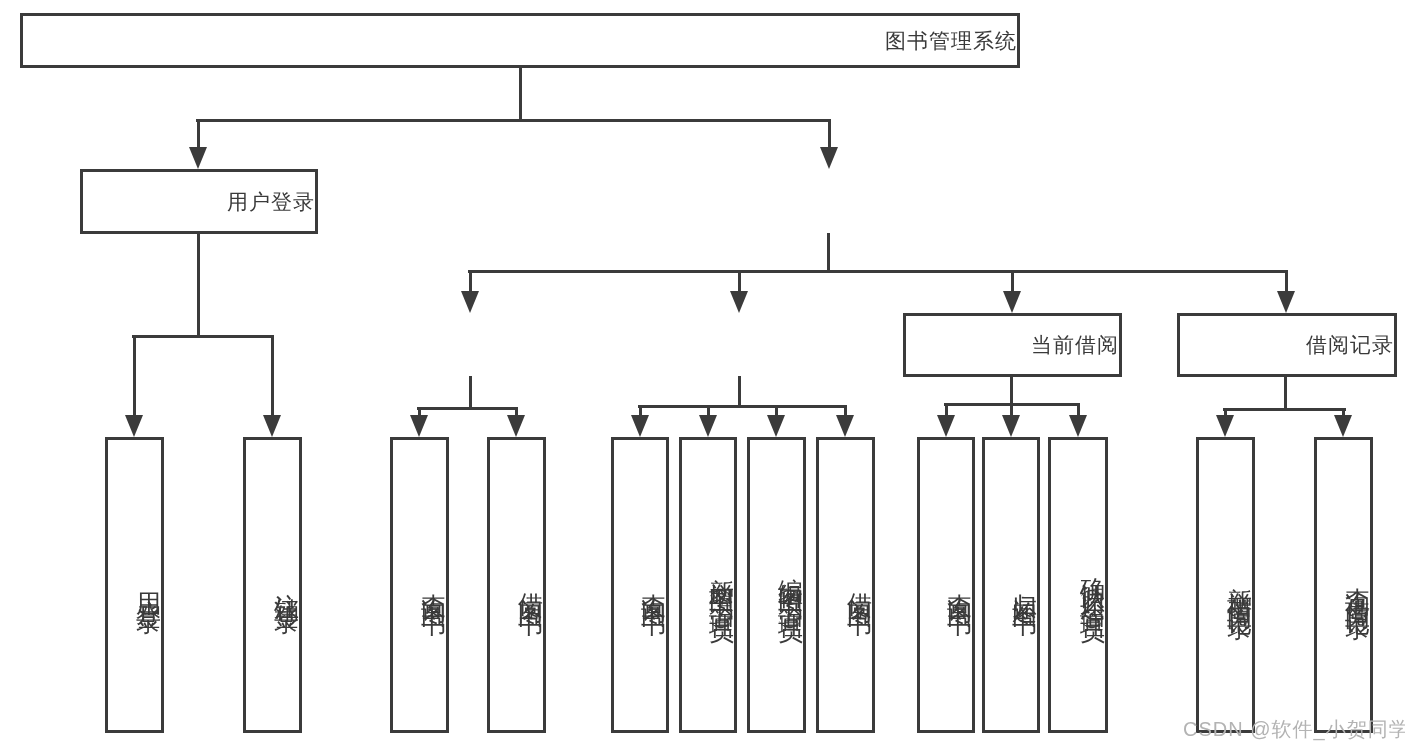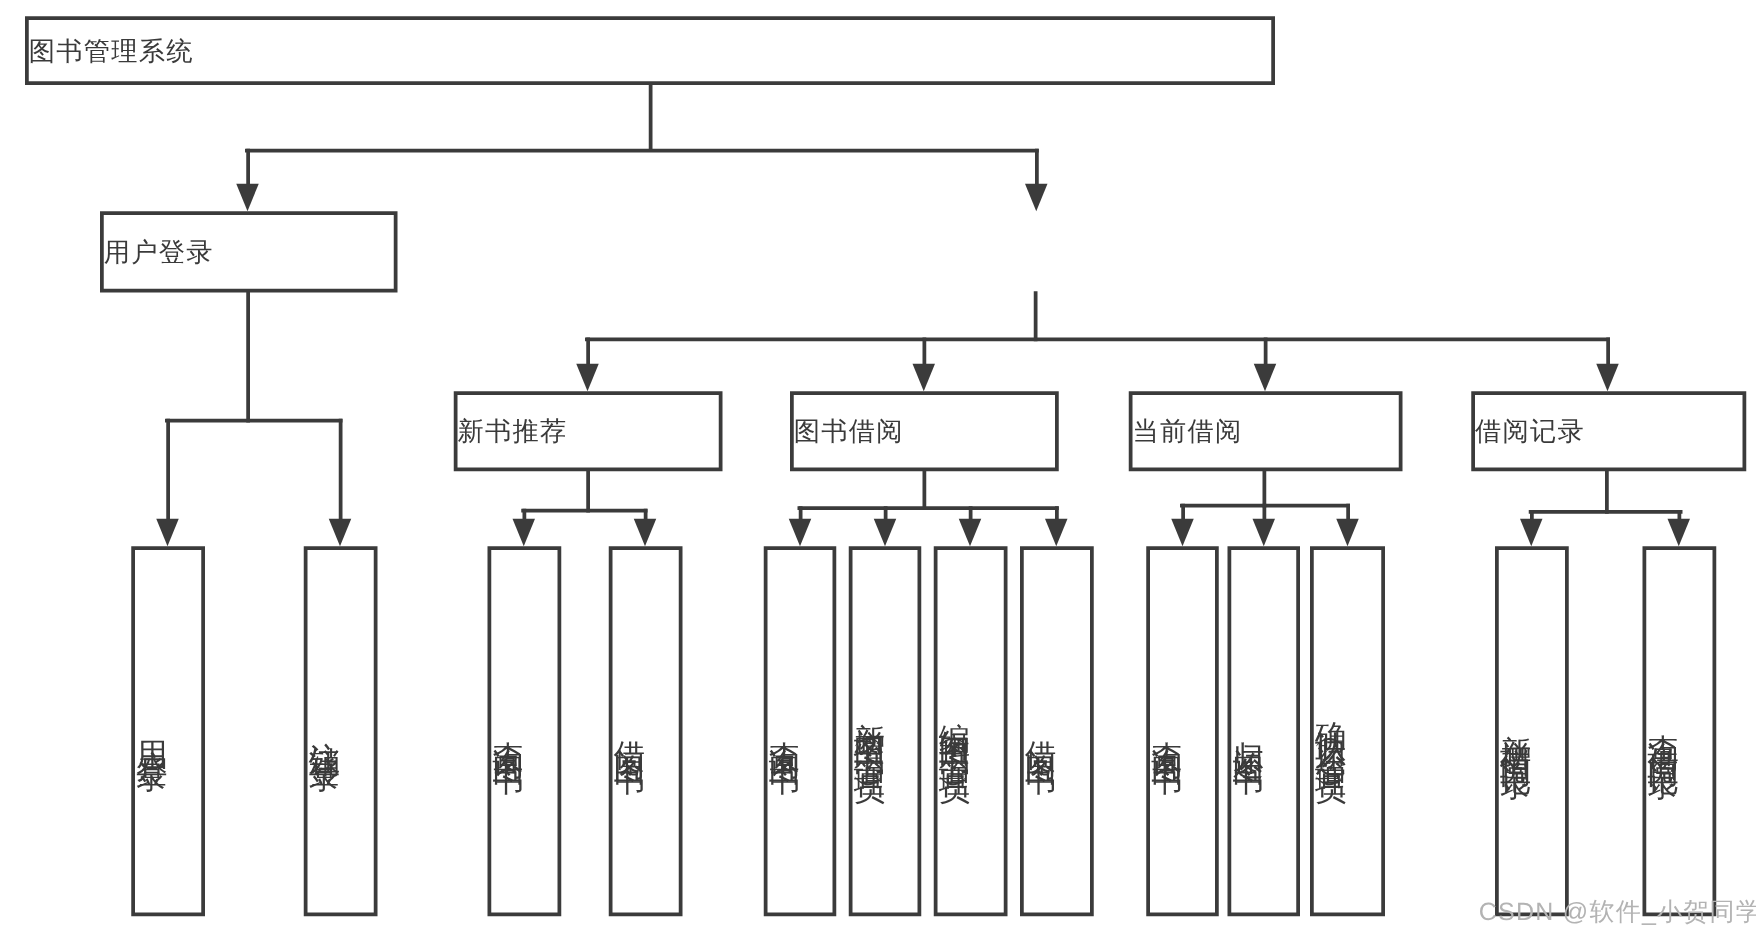--- a/index.html
+++ b/index.html
@@ -14,21 +14,21 @@
   }
 
   
   .box {
     position: absolute;
     box-sizing: border-box;
     border: 3px solid #3b3b3b;
     background: #ffffff;
     display: flex;
     align-items: center;
-    justify-content: flex-start;
+    justify-content: flex-end;
     color: #3a3a3a;
   }
   .hbox { font-size: 21px; letter-spacing: 1px; }
   .vbox span {
     writing-mode: vertical-rl;
     text-orientation: mixed;
     font-size: 25px;
     line-height: 1;
     letter-spacing: 6px;
     white-space: nowrap;
@@ -86,26 +86,20 @@
   <div class="line" style="left:468px; top:270px; width:820px; height:3px;"></div>
   <div class="line" style="left:469px; top:270px; width:3px; height:26px;"></div>
   <div class="arrow" style="left:461px; top:291px;"></div>
   <div class="line" style="left:738px; top:270px; width:3px; height:26px;"></div>
   <div class="arrow" style="left:730px; top:291px;"></div>
   <div class="line" style="left:1011px; top:270px; width:3px; height:26px;"></div>
   <div class="arrow" style="left:1003px; top:291px;"></div>
   <div class="line" style="left:1285px; top:270px; width:3px; height:26px;"></div>
   <div class="arrow" style="left:1277px; top:291px;"></div>
 
-  <div class="box hbox" style="left:363px; top:313px; width:215px; height:64px;">
-    <span>新书推荐</span>
-  </div>
-  <div class="box hbox" style="left:632px; top:313px; width:215px; height:64px;">
-    <span>图书借阅</span>
-  </div>
   <div class="box hbox" style="left:903px; top:313px; width:219px; height:64px;">
     <span>当前借阅</span>
   </div>
   <div class="box hbox" style="left:1177px; top:313px; width:220px; height:64px;">
     <span>借阅记录</span>
   </div>
 
   <div class="line" style="left:469px; top:376px; width:3px; height:34px;"></div>
   <div class="line" style="left:417px; top:407px; width:101px; height:3px;"></div>
   <div class="line" style="left:418px; top:407px; width:3px; height:12px;"></div>

